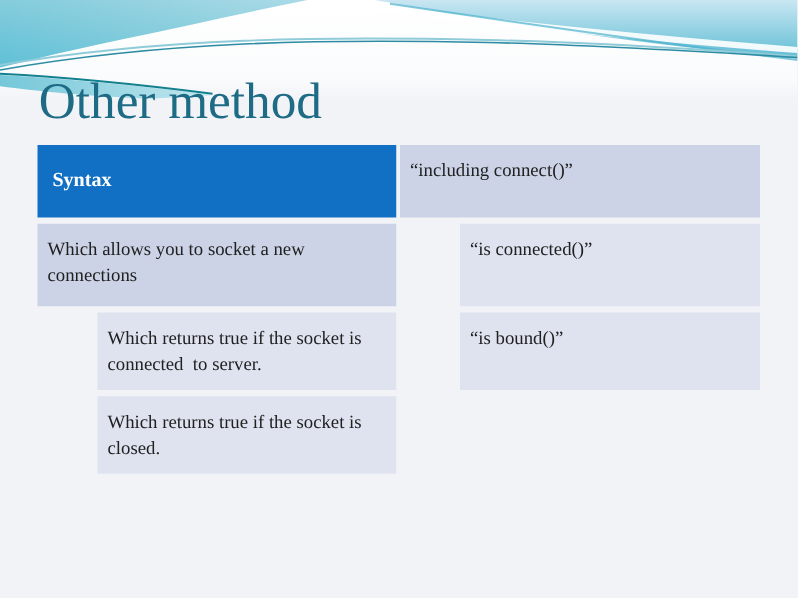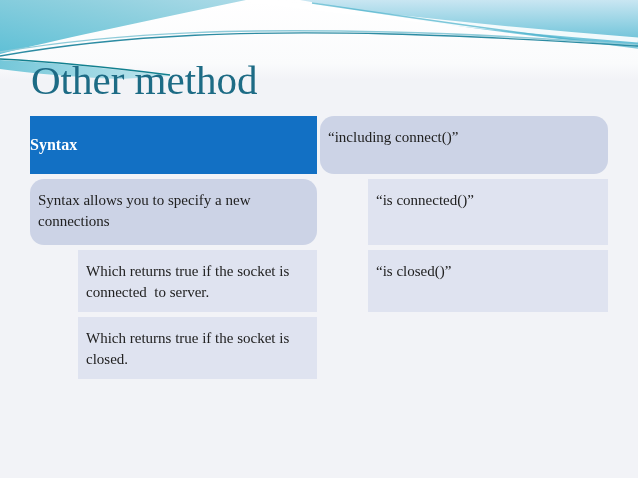--- a/index.html
+++ b/index.html
@@ -22,30 +22,30 @@
     display:grid;
     grid-template-columns:287px 288px;
     grid-template-rows:58px 66px 62px 62px 60px;
     column-gap:3px;row-gap:5px;
   }
   .th{
     background:var(--accent-header,#1270C4);
     color:var(--header-text,#FFFFFF);
     font-weight:700;font-size:16px;
     display:flex;align-items:center;
-    padding-left:0;
+    padding-left:12px;
   }
   .td{
     font-size:15px;line-height:21px;
     color:var(--body-text,#212121);
     padding:11px 4px 6px 8px;
     white-space:pre-wrap;
     box-sizing:border-box;
   }
-  .td.band-dark{background:var(--row-band-dark,#CCD3E6);border-radius:14px;}
+  .td.band-dark{background:var(--row-band-dark,#CCD3E6);}
   .td.band-light{background:var(--row-band-light,#DFE3F0);margin-left:48px;}
 </style>
 </head>
 <body>
 
 <div class="slide">
 
   <svg class="banner" viewBox="0 0 638 80" preserveAspectRatio="none" aria-hidden="true">
     <defs>
       <linearGradient id="g-bg" x1="0" y1="0" x2="0" y2="1">
@@ -78,26 +78,26 @@
     <path d="M0,60 C58,63 115,69 172,76 L120,79 C70,77 30,73 0,69 Z" fill="url(#g-corner)"></path>
     <path d="M0,59 C58,62 115,68 170,75" stroke="#12808F" stroke-width="1.6" fill="none"></path>
   </svg>
 
   <h1 class="title">Other method</h1>
 
   <div class="methods-table">
     <div class="th">Syntax</div>
 
     <div class="td band-dark">“including connect()”</div>
-    <div class="td band-dark">Syntax allows you to specify a new
+    <div class="td band-dark">Which allows you to socket a new
 connections</div>
 
     <div class="td band-light">“is connected()”</div>
     <div class="td band-light">Which returns true if the socket is
 connected  to server.</div>
 
 
-    <div class="td band-light">“is closed()”</div>
+    <div class="td band-light">“is bound()”</div>
     <div class="td band-light">Which returns true if the socket is
 closed.</div>
   </div>
 
 </div>
 
 </body></html>

